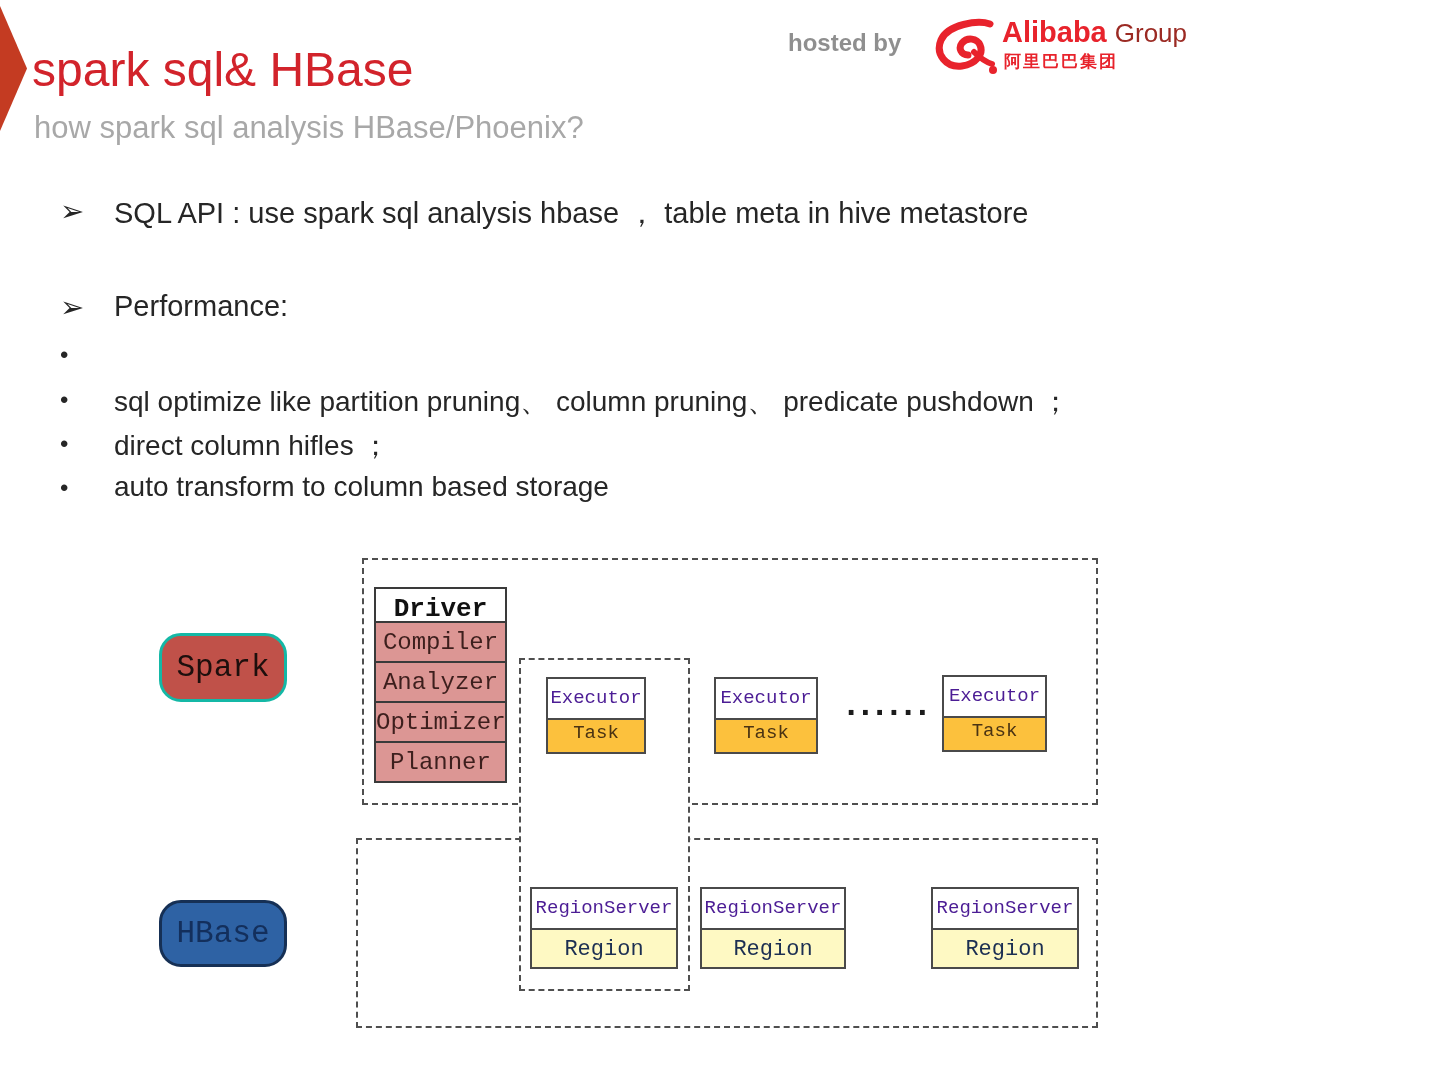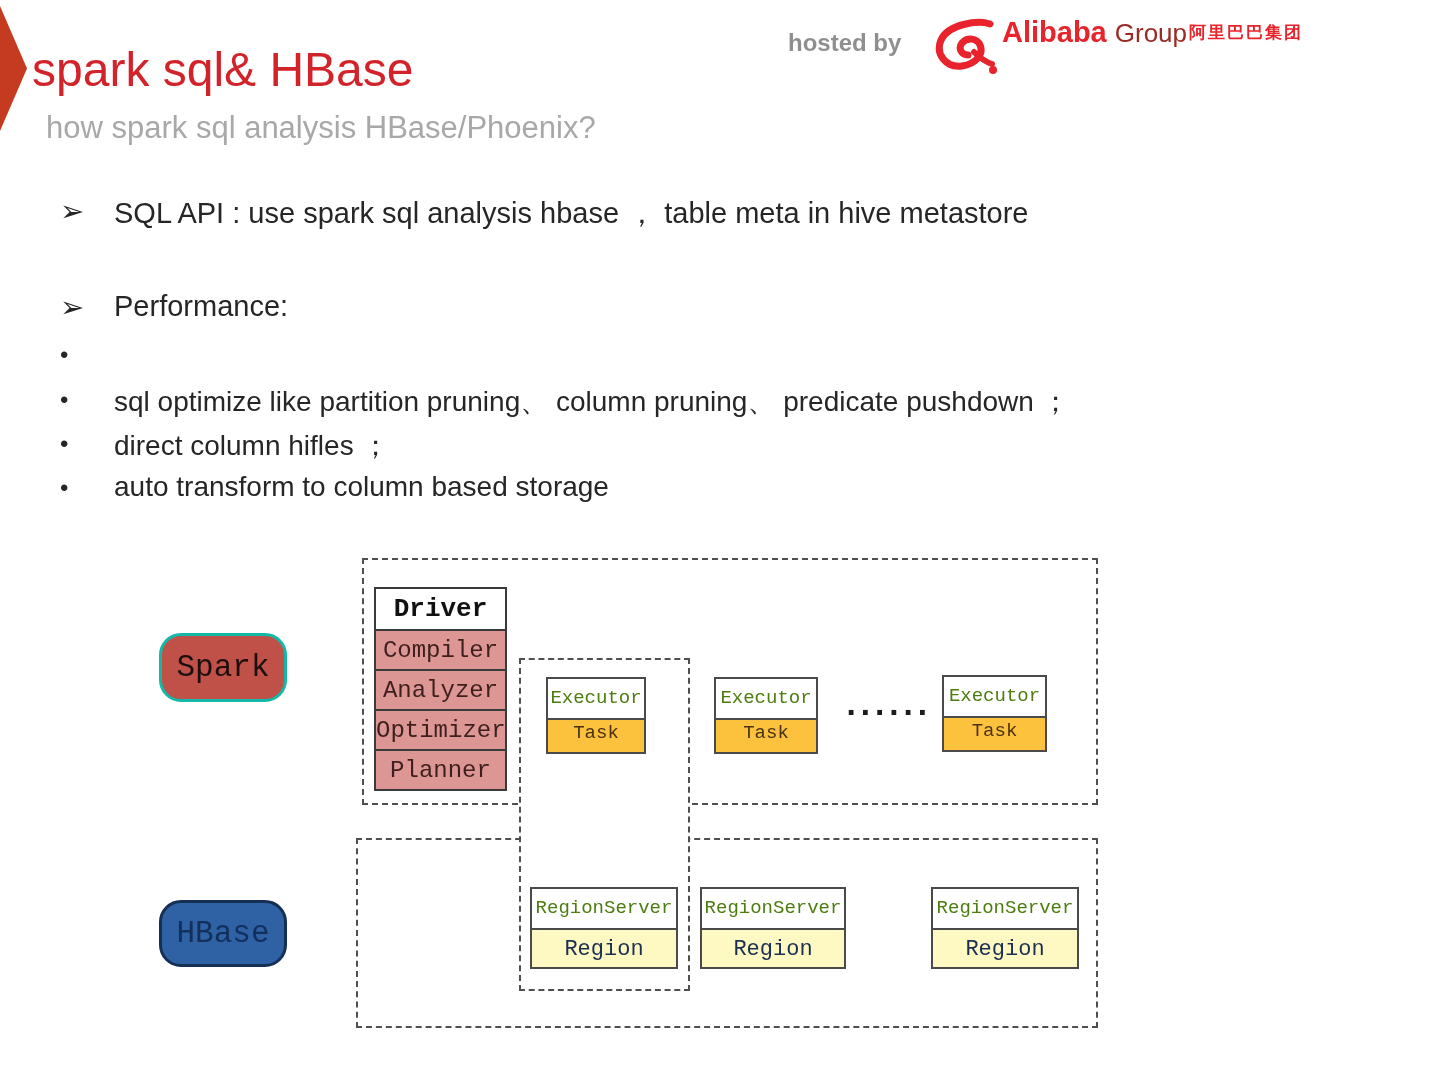--- a/index.html
+++ b/index.html
@@ -7,26 +7,26 @@
   .slide {
     position:relative; width:1440px; height:1080px; background:#ffffff;
     font-family:"Liberation Sans", sans-serif; overflow:hidden;
   }
   
   .chevron {
     position:absolute; left:0; top:6px; width:27px; height:125px;
     background:#c43b22; clip-path:polygon(0 0, 100% 50%, 0 100%);
   }
   .title { position:absolute; left:32px; top:42px; font-size:48px; color:#d2232b; letter-spacing:0px; }
-  .subtitle { position:absolute; left:46px; top:110px; font-size:31px; color:#a8a8a8; }
+  .subtitle { position:absolute; left:34px; top:110px; font-size:31px; color:#a8a8a8; }
   .hosted { position:absolute; left:788px; top:29px; font-size:24px; font-weight:bold; color:#8f8f8f; }
 
   .ali-logo { position:absolute; left:934px; top:18px; display:flex; align-items:flex-start; }
   .ali-mark { width:64px; height:58px; margin-right:4px; }
-  .ali-text { display:flex; flex-direction:row; }
+  .ali-text { display:flex; flex-direction:column; }
   .ali-row { display:flex; align-items:baseline; gap:8px; }
   .ali-name { font-size:29px; font-weight:bold; color:#e8232c; line-height:1.0; }
   .ali-group { font-size:26px; color:#9b2a23; line-height:1.0;text-align:center; }
   .ali-cn { font-size:17px; font-weight:bold; color:#e8232c; letter-spacing:2px; margin-top:3px; margin-left:2px; }
 
   .hbase-logo { position:absolute; left:1196px; top:14px; display:flex; align-items:center; gap:6px; }
   .hbase-words { display:flex; flex-direction:column; }
   .hbase-apache { font-size:13px; font-weight:bold; color:#d41e2a; letter-spacing:9px; line-height:1.1; }
   .hbase-word { font-size:37px; font-weight:bold; color:#d41e2a; letter-spacing:2px; line-height:0.95; }
   .orca { width:96px; height:58px; }
@@ -47,25 +47,25 @@
   .box-top    { left:362px; top:558px; width:736px; height:247px; z-index:1; }
   .box-bottom { left:356px; top:838px; width:742px; height:190px; z-index:1; }
   .box-vert   { left:519px; top:658px; width:171px; height:333px; background:#ffffff; z-index:2; }
 
   .mono { font-family:"Liberation Mono", monospace; }
 
   .stack {
     position:absolute; left:374px; top:587px; width:133px; z-index:3;
     border:2px solid #3a3a3a; text-align:center; background:#fff;
   }
-  .stack-header { height:40px; line-height:40px; background:#ffffff; font-size:26px; font-weight:bold; color:#111; }
+  .stack-header { height:32px; line-height:40px; background:#ffffff; font-size:26px; font-weight:bold; color:#111; }
   .stack-row { height:40px; line-height:40px; background:#dc9694; border-top:2px solid #3a3a3a; font-size:24px; color:#3d1f1d; }
 
   .node { position:absolute; z-index:3; border:2px solid #4a4a4a; text-align:center; background:#fff; }
-  .node-header { background:#ffffff; height:39px; line-height:39px; font-size:19px; color:#4d7c0f;text-align:center; }
+  .node-header { background:#ffffff; height:39px; line-height:39px; font-size:19px; color:#4c1d95;text-align:center; }
   .band { border-top:2px solid #4a4a4a; }
   .band-task { height:34px; line-height:26px; background:#fcc13d; font-size:19px; color:#4a3313; }
   .band-region { height:39px; line-height:39px; background:#fef9c3; font-size:22px; color:#1c2f52; }
 
   .exec1 { left:546px; top:677px; width:100px; }
   .exec2 { left:714px; top:677px; width:104px; }
   .exec3 { left:942px; top:675px; width:105px; }
 
   .rs1 { left:530px; top:887px; width:148px; }
   .rs2 { left:700px; top:887px; width:146px; }

